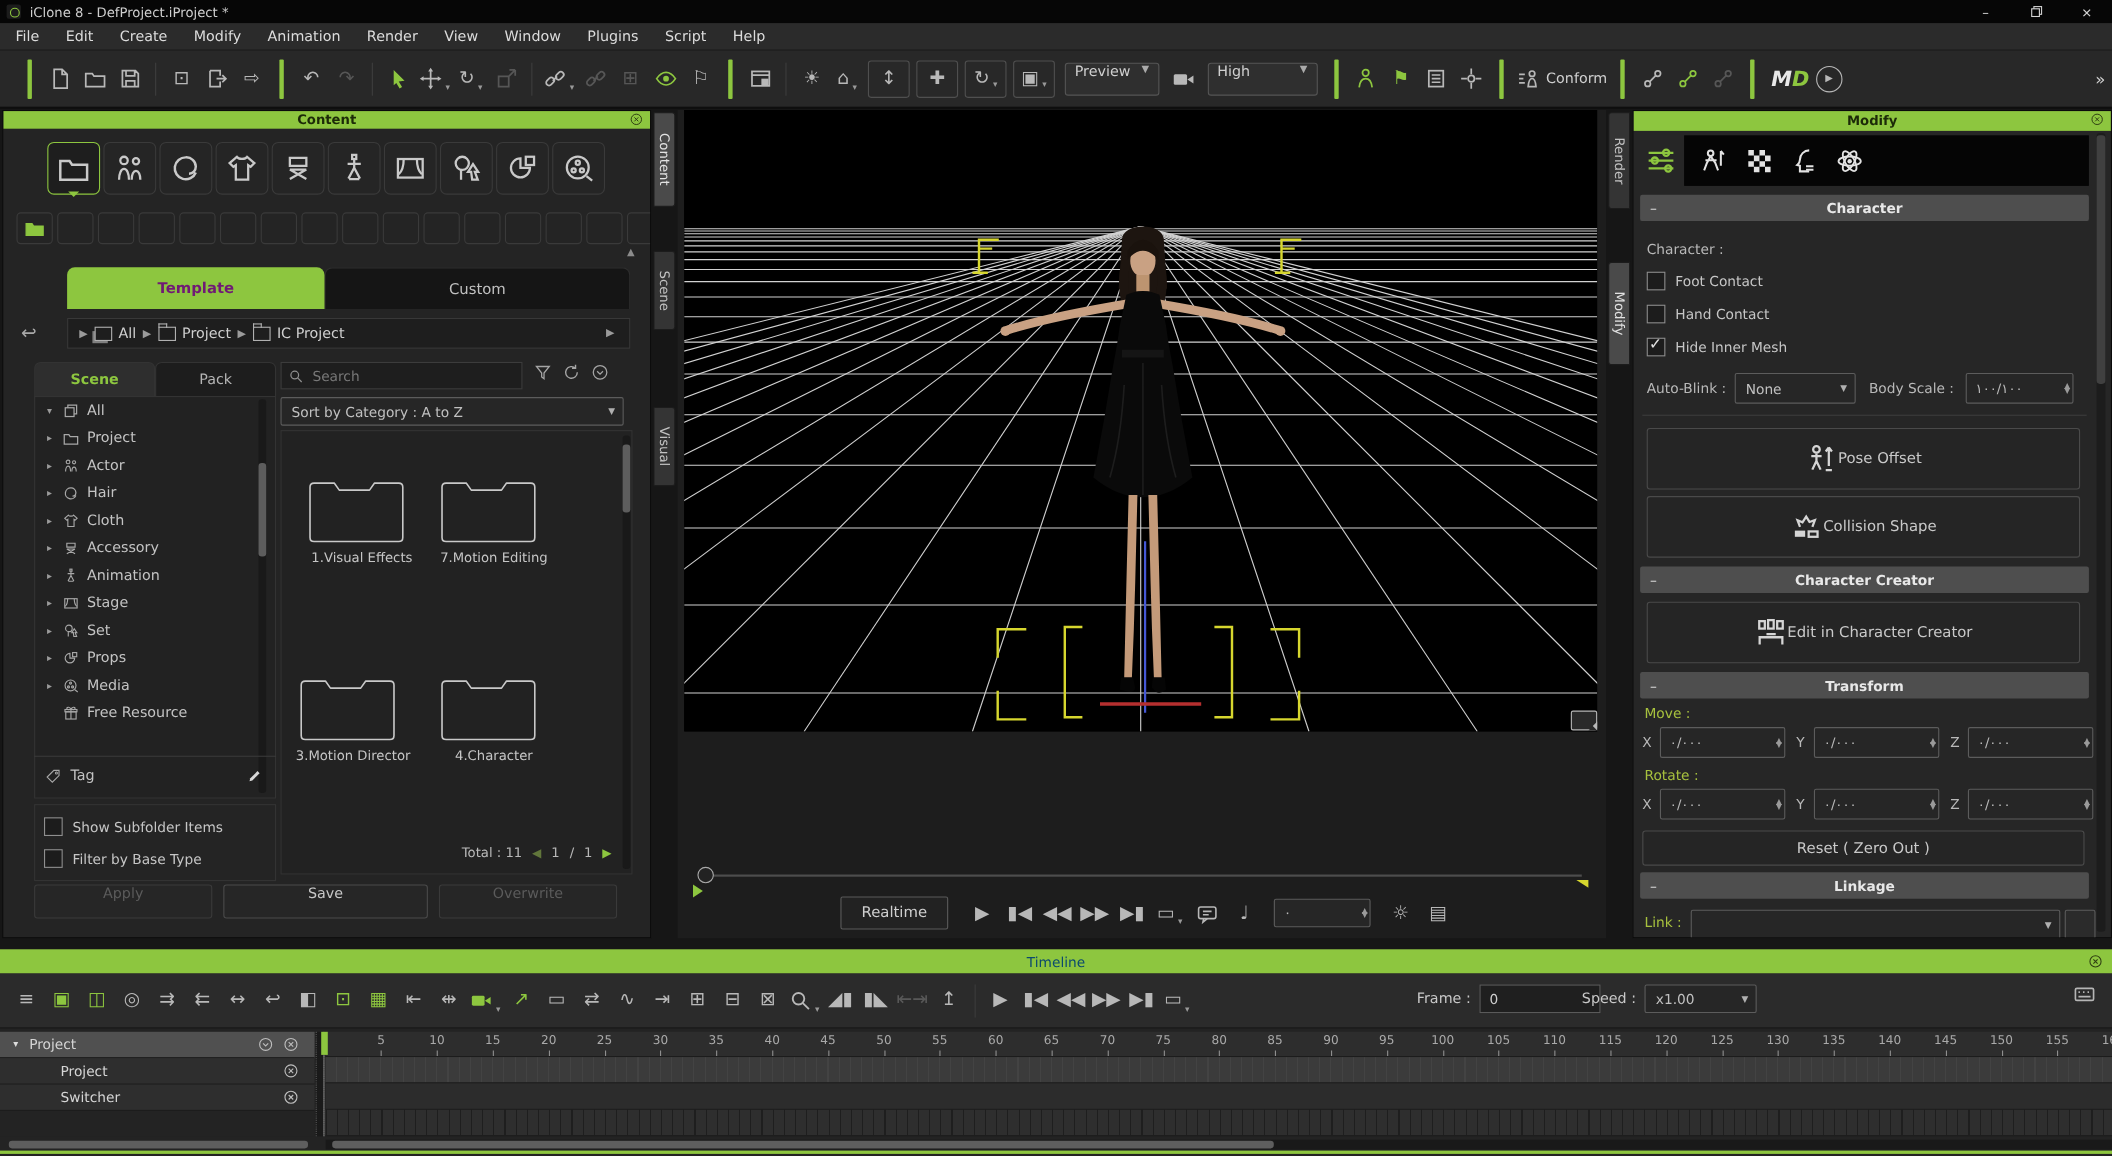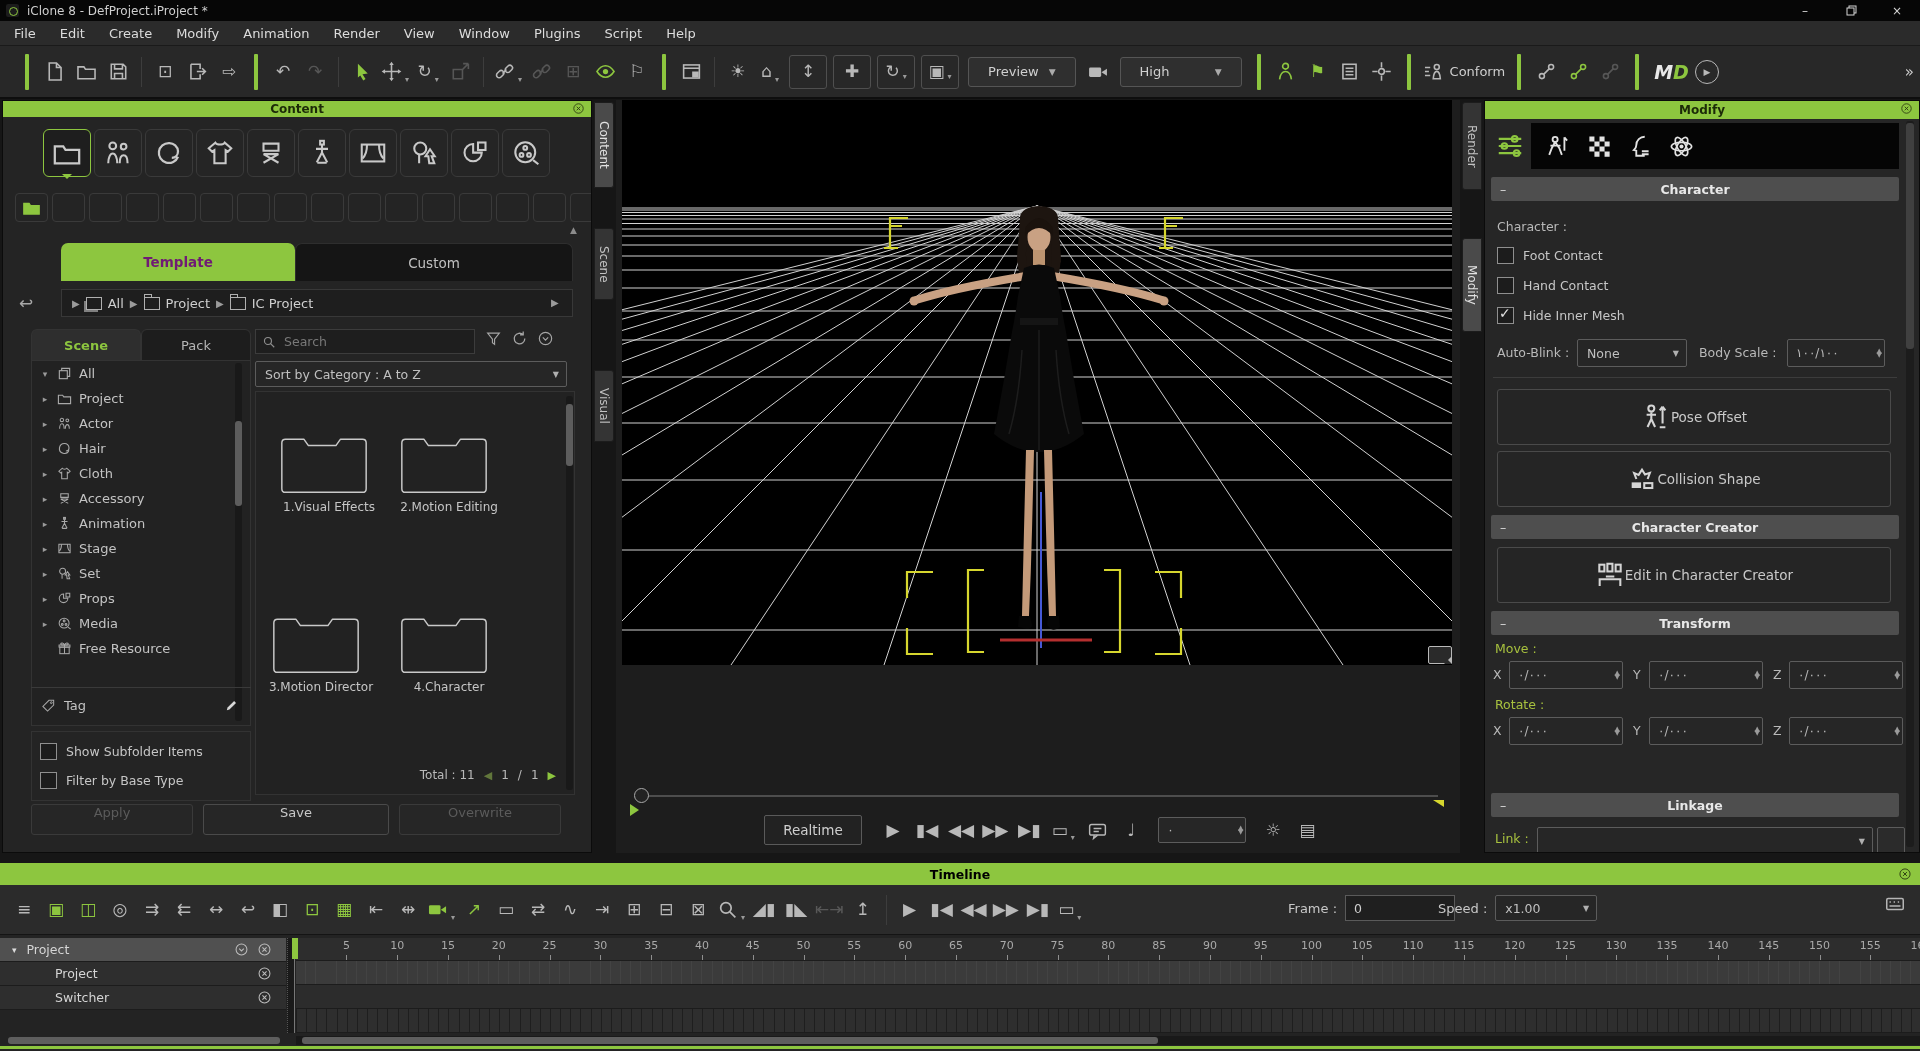--- a/index.html
+++ b/index.html
@@ -28,21 +28,21 @@
   .titem .tico{width:21px;height:21px;}
   .titem .lbl{font-size:13px;color:#cfcfcf;margin-left:6px;}
   .titem .car{font-size:8px;color:#999;margin-left:3px;align-self:flex-end;margin-bottom:6px;}
   .titem:not([data-icon]) .tico{display:none;}
   .titem .g:empty,.titem .lbl:empty,.titem .car:empty{display:none;}
   .titem[data-state~="green"]{color:#8dc63f;}
   .titem[data-state~="dim"]{opacity:.32;}
   .titem[data-state~="sep"]{min-width:1px;width:1px;height:30px;background:#3d3d3d;margin:0 7px;}
   .titem[data-state~="gsep"]{min-width:4px;width:4px;height:36px;background:#8dc63f;margin:0 9px;border-radius:1px;}
   .titem[data-state~="box"]{border:1px solid #4f4f4f;border-radius:3px;padding:1px 5px;height:30px;}
-  .ddbox{border:1px solid #555;border-radius:3px;background:#2f2f2f;height:28px;display:flex;align-items:center;padding:0 19px;margin:0 6px;color:#d0d0d0;}
+  .ddbox{border:1px solid #555;border-radius:3px;background:#2f2f2f;height:28px;display:flex;padding:0 8px;margin:0 6px;color:#d0d0d0;}
   .ddbox .dar{font-size:9px;color:#aaa;margin-left:10px;}
   #mdlogo{font-weight:bold;font-size:19px;font-style:italic;margin:0 2px 0 6px;}
   #mdlogo .m{color:#e8e8e8;} #mdlogo .d{color:#8dc63f;}
   #playcircle{width:22px;height:22px;border:1.6px solid #b8b8b8;border-radius:50%;display:flex;align-items:center;justify-content:center;font-size:9px;color:#b8b8b8;margin:0 4px;}
   #tb-overflow{margin-left:auto;margin-right:6px;color:#cfcfcf;font-size:15px;}
 
   
   .vstrip{width:20px;}
   .vtab{position:absolute;left:0;width:20px;background:#343434;border:1px solid #1c1c1c;box-sizing:border-box;border-radius:0 3px 3px 0;
         writing-mode:vertical-rl;display:flex;align-items:center;justify-content:center;font-size:12px;color:#c2c2c2;}
@@ -144,21 +144,21 @@
   .mlabel{position:absolute;font-size:12.5px;color:#b9b9b9;}
   .glabel{position:absolute;font-size:12.5px;color:#a7c13e;}
   .mbtn{position:absolute;left:12px;width:392px;border:1px solid #4a4a4a;background:#252525;border-radius:3px;display:flex;align-items:center;justify-content:center;color:#c9c9c9;font-size:13.5px;}
   .mbtn svg{width:30px;height:30px;color:#d5d5d5;}
   .axlbl{position:absolute;font-size:12.5px;color:#b9b9b9;}
   #mdivider{position:absolute;left:8px;top:276px;width:404px;height:1px;background:#3c3c3c;}
 
   
   #timeline{left:0;top:863px;width:1920px;height:188px;background:#232323;}
   #tl-head{position:absolute;left:0;top:0;width:1920px;height:22px;background:#8dc63f;display:flex;align-items:center;justify-content:center;}
-  #tl-head .ttl{color:#000000;font-weight:bold;font-size:12.5px;}
+  #tl-head .ttl{color:#0c4a6e;font-weight:normal;font-size:12.5px;}
   #tl-head svg{position:absolute;right:8px;width:14px;height:14px;color:#2e3d12;}
   #tl-toolbar{position:absolute;left:0;top:22px;width:1920px;height:50px;background:#2b2b2b;display:flex;align-items:center;padding-left:8px;box-sizing:border-box;border-bottom:1px solid #141414;}
   #tl-frame{position:absolute;left:1288px;top:32px;display:flex;align-items:center;gap:8px;}
   #tl-frame .fld{width:100px;height:24px;background:#1f1f1f;border:1px solid #5a5a5a;display:flex;align-items:center;padding-left:8px;font-size:12.5px;color:#cfcfcf;}
   #tl-speed{position:absolute;left:1438px;top:32px;display:flex;align-items:center;gap:8px;}
   #tl-speed .dd{width:100px;height:24px;}
   #tl-hotkey{position:absolute;right:14px;top:30px;color:#b5b5b5;}
   #tl-hotkey svg{width:22px;height:22px;}
   #trackhead{position:absolute;left:0;top:75px;width:286px;height:95px;background:#232323;}
   .trkrow{position:absolute;left:0;width:286px;height:23px;display:flex;align-items:center;border-bottom:1px solid #1c1c1c;font-size:12.5px;color:#d5d5d5;background:#2e2e2e;}
@@ -1049,21 +1049,21 @@
       <div class="fitem" style="left:20px;top:38px">
           <svg class="ic">
             <use href="#i-bigfolder"></use>
           </svg>
           <div class="flbl">1.Visual Effects</div>
         </div>
       <div class="fitem" style="left:140px;top:38px">
           <svg class="ic">
             <use href="#i-bigfolder"></use>
           </svg>
-          <div class="flbl">2.Motion Editing</div>
+          <div class="flbl">7.Motion Editing</div>
         </div>
       <div class="fitem" style="left:12px;top:218px">
           <svg class="ic">
             <use href="#i-bigfolder"></use>
           </svg>
           <div class="flbl">3.Motion Director</div>
         </div>
       <div class="fitem" style="left:140px;top:218px">
           <svg class="ic">
             <use href="#i-bigfolder"></use>
@@ -1390,20 +1390,23 @@
         </span>
       </div>
     <span class="axlbl" style="left:288px;top:622px">Z</span>
     <div class="spin" style="left:304px;top:616px;width:112px;height:26px;position:absolute">
         <span class="val">٠/٠٠٠</span>
         <span class="upd">
           <span>▲</span>
           <span>▼</span>
         </span>
       </div>
+    <div class="mbtn" style="top:654px;left:8px;width:400px;height:30px;gap:0">
+        <span>Reset ( Zero Out )</span>
+      </div>
 
     <div class="sec" style="top:692px">
         <span class="minus">–</span>
         <span>Linkage</span>
       </div>
     <span class="glabel" style="left:10px;top:730px">Link :</span>
     <div class="dd" style="left:52px;top:726px;width:334px;height:26px;position:absolute"></div>
     <div style="position:absolute;left:392px;top:726px;width:26px;height:26px;border:1px solid #5c5c5c;border-radius:2px;background:#2b2b2b"></div>
   </div>
 

